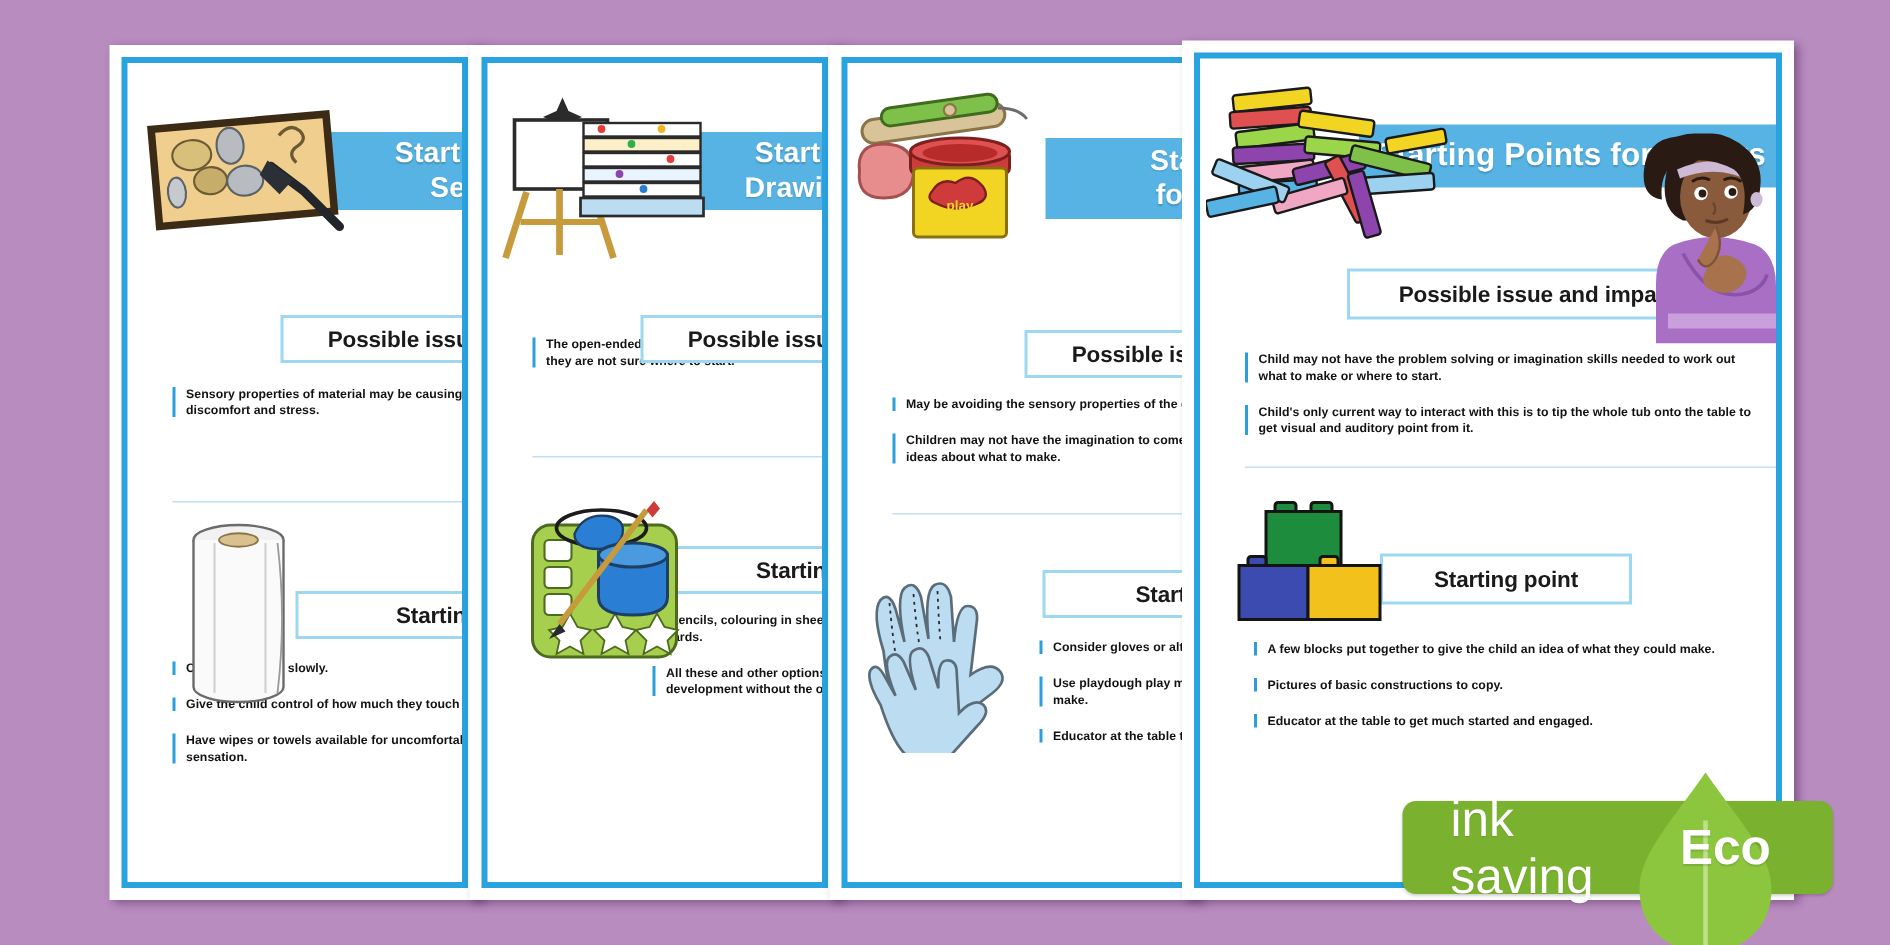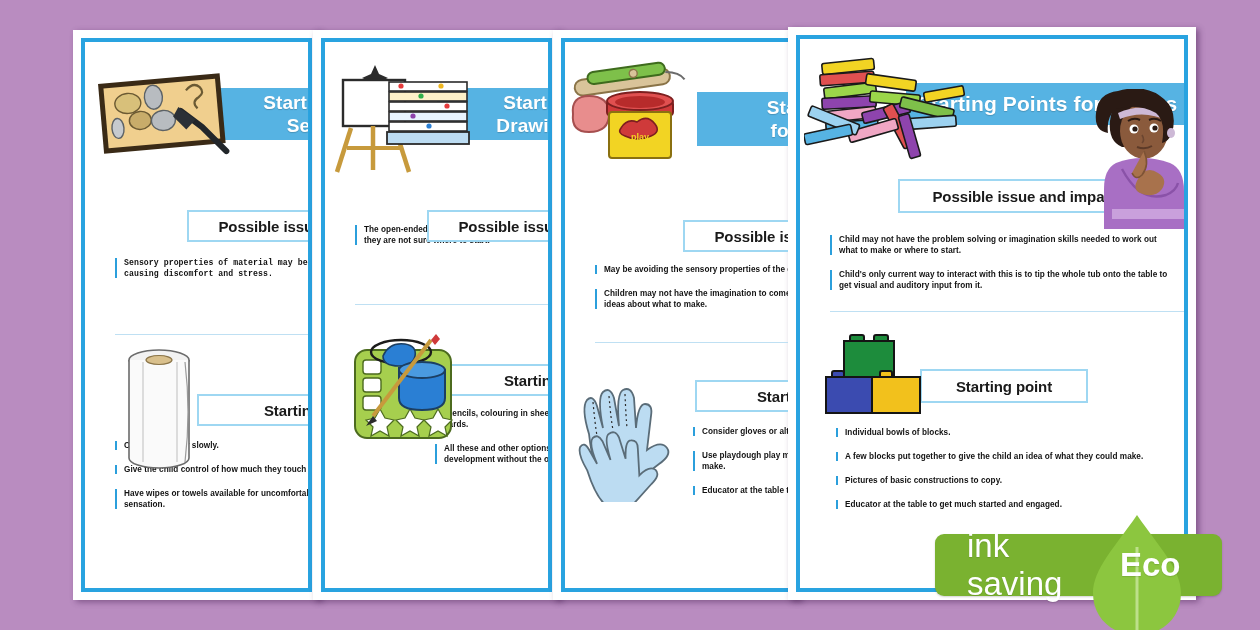--- a/index.html
+++ b/index.html
@@ -166,21 +166,21 @@
 
         <div class="banner">
           <div class="btxt">Starting Points for
 Sensory Play</div>
         </div>
 
         <div class="hdrbox hdr-issue">
           <span>Possible issue and impact</span>
         </div>
 
-        <div class="bullets" style="left:30px;top:215px;width:230px;font-family:Liberation Mono, monospace;">
+        <div class="bullets" style="left:30px;top:215px;width:230px;">
           <div class="bullet">Sensory properties of material may be causing discomfort and stress.</div>
         </div>
 
         <div class="divider" style="top:292px;"></div>
 
         <svg class="ill" style="left:28px;top:304px;" width="92" height="130" viewBox="0 0 92 130">
           <ellipse cx="46" cy="14" rx="30" ry="10" fill="#f2f2f2" stroke="#6b6b6b" stroke-width="1.6"></ellipse>
           <path d="M16 14 L16 112 A30 10 0 0 0 76 112 L76 14" fill="#fafafa" stroke="#6b6b6b" stroke-width="1.6"></path>
           <ellipse cx="46" cy="14" rx="13" ry="4.5" fill="#d9c08c" stroke="#8a7448" stroke-width="1.2"></ellipse>
           <path d="M30 16 L30 116" stroke="#cfcfcf" stroke-width="1.4" fill="none"></path>
@@ -396,21 +396,21 @@
         <div class="banner" style="left:106px;top:44px;width:282px;height:42px;">
           <div class="btxt" style="font-size:21px;line-height:24px;">Starting Points for Blocks</div>
         </div>
 
         <div class="hdrbox hdr-issue" style="left:98px;top:140px;width:254px;height:34px;">
           <span>Possible issue and impact</span>
         </div>
 
         <div class="bullets" style="left:30px;top:195px;width:348px;">
           <div class="bullet">Child may not have the problem solving or imagination skills needed to work out what to make or where to start.</div>
-          <div class="bullet">Child's only current way to interact with this is to tip the whole tub onto the table to get visual and auditory input from it.</div>
+          <div class="bullet">Child's only current way to interact with this is to tip the whole tub onto the table to get visual and auditory point from it.</div>
         </div>
 
         <div class="divider" style="top:272px;"></div>
 
         <svg class="ill" style="left:24px;top:288px;" width="110" height="92" viewBox="0 0 110 92">
           <g stroke="#141414" stroke-width="2">
             <rect x="26" y="8" width="14" height="8" rx="2" fill="#1d8c3c"></rect>
             <rect x="50" y="8" width="14" height="8" rx="2" fill="#1d8c3c"></rect>
             <rect x="20" y="14" width="50" height="42" fill="#1d8c3c"></rect>
             <rect x="8" y="44" width="12" height="8" rx="2" fill="#3b4bb0"></rect>
@@ -418,21 +418,20 @@
             <rect x="56" y="44" width="12" height="8" rx="2" fill="#f2c11c"></rect>
             <rect x="48" y="50" width="48" height="36" fill="#f2c11c"></rect>
           </g>
         </svg>
 
         <div class="hdrbox hdr-start" style="left:120px;top:330px;width:168px;height:34px;">
           <span>Starting point</span>
         </div>
 
         <div class="bullets" style="left:36px;top:388px;width:348px;">
-          <div class="bullet">Individual bowls of blocks.</div>
           <div class="bullet">A few blocks put together to give the child an idea of what they could make.</div>
           <div class="bullet">Pictures of basic constructions to copy.</div>
           <div class="bullet">Educator at the table to get much started and engaged.</div>
         </div>
 
       </div>
     </div>
   </div>
 
   <div class="eco">

